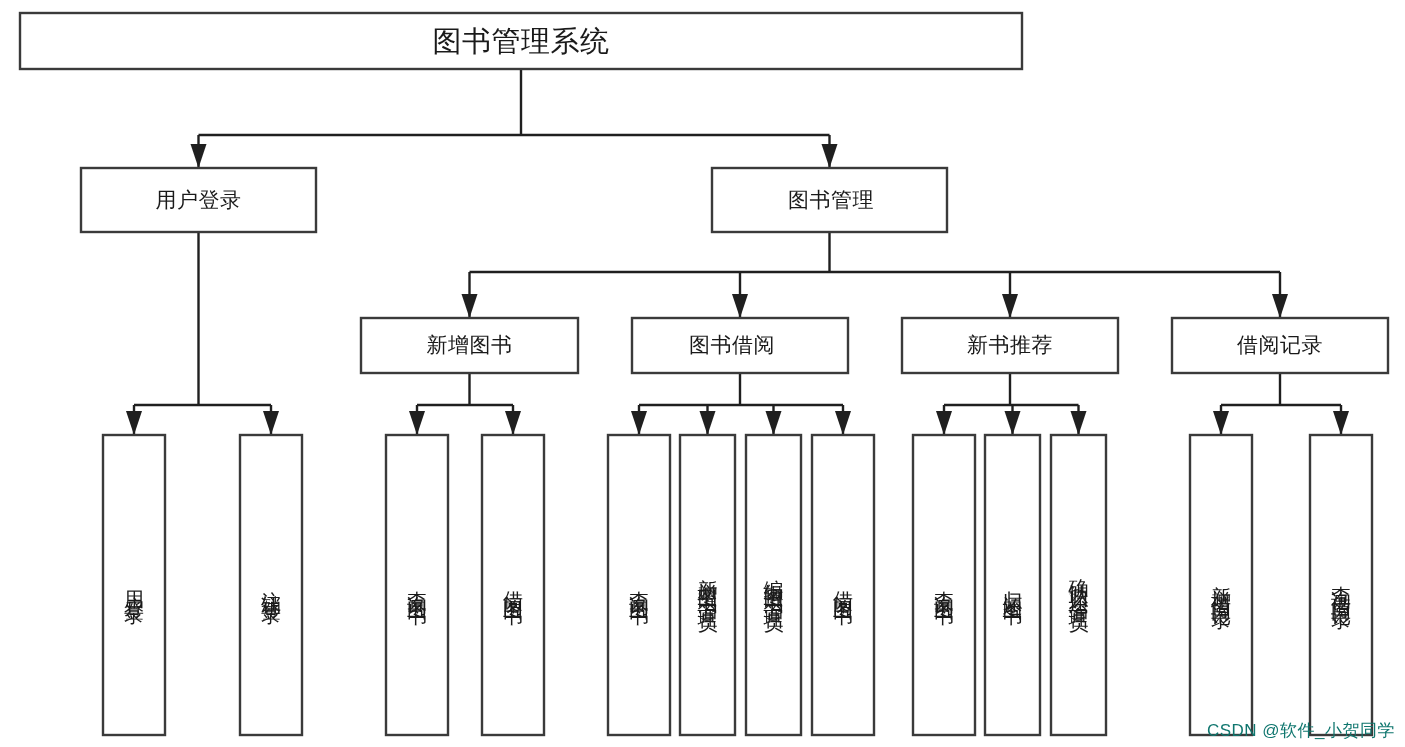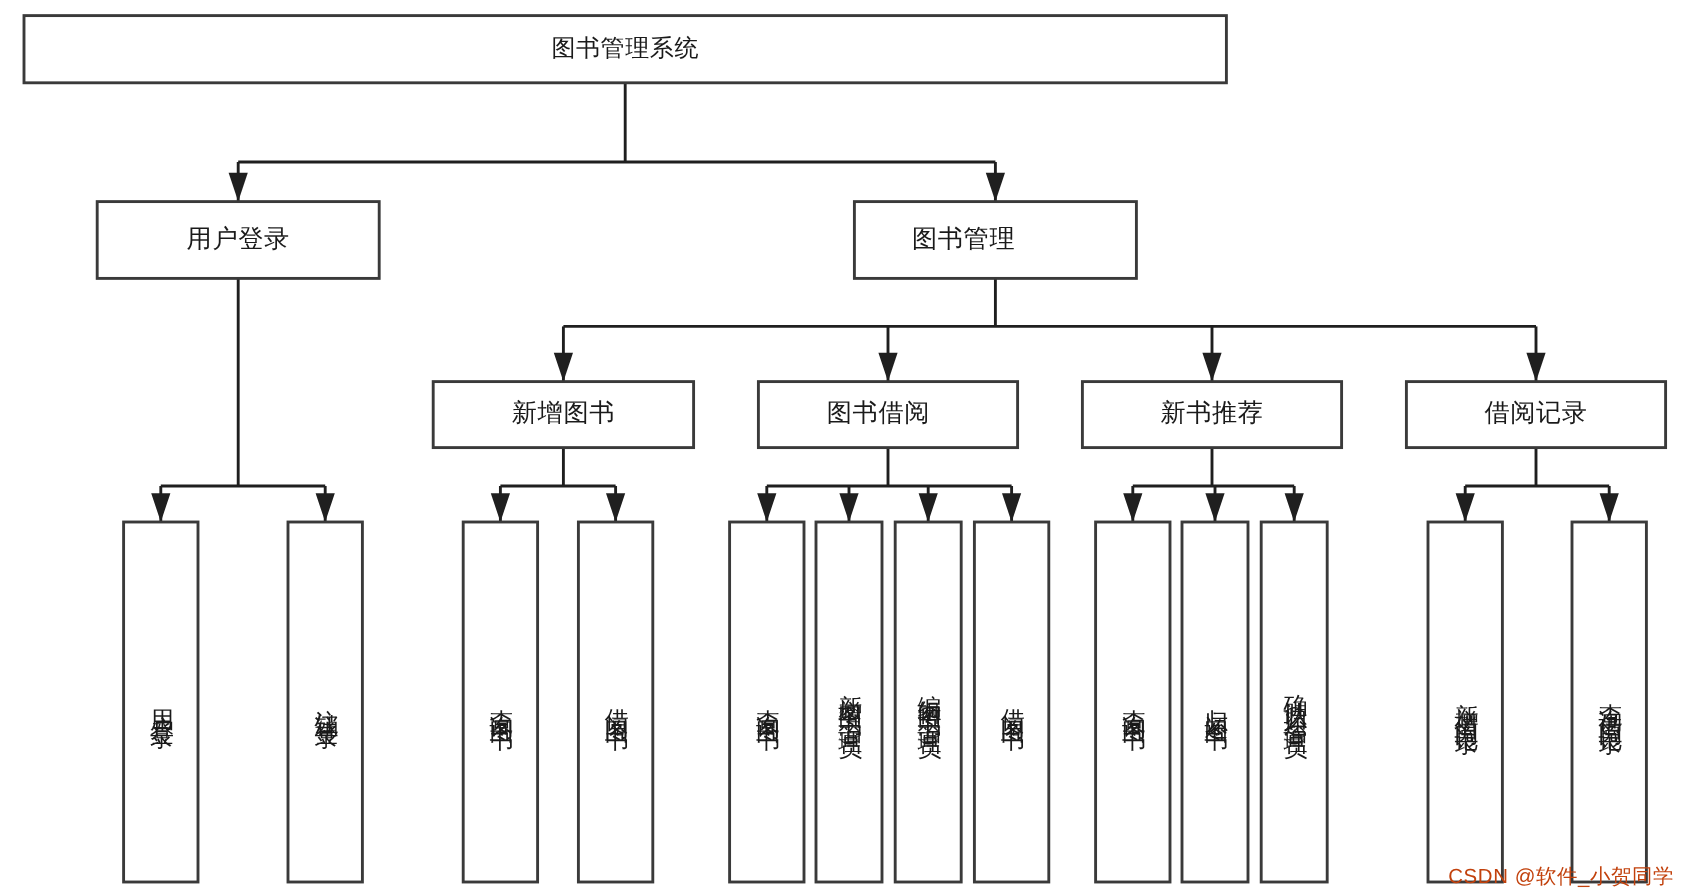--- a/index.html
+++ b/index.html
@@ -62,28 +62,28 @@
     writing-mode: vertical-rl;
     text-orientation: upright;
     font-size: 20px;
     line-height: 1.45;
     letter-spacing: 5px;
     padding-top: 6px;
     padding-bottom: 6px;
     white-space: nowrap;
   }
   .node-label.root {
-    font-size: 20px;
+    font-size: 29px;
   }
   .watermark {
     position: absolute;
     right: 10px;
     bottom: 5px;
     font-size: 17px;
-    color: #c2410c;
+    color: #0f766e;
     letter-spacing: 0.5px;
     white-space: nowrap;
     pointer-events: none;
   }
 </style>
 </head>
 <body>
 
 <div id="diagram-root">
   <svg id="diagram-canvas" viewBox="0 0 1405 747">
@@ -160,21 +160,21 @@
         <rect x="913" y="435" width="62" height="300" class="node-box"></rect>
         <rect x="985" y="435" width="55" height="300" class="node-box"></rect>
         <rect x="1051" y="435" width="55" height="300" class="node-box"></rect>
         <rect x="1190" y="435" width="62" height="300" class="node-box"></rect>
         <rect x="1310" y="435" width="62" height="300" class="node-box"></rect>
       </g>
   </svg>
   <div id="labels-layer">
       <div class="node-label horizontal root" style="left: 20px; top: 13px; width: 1002px; height: 56px;">图书管理系统</div>
       <div class="node-label horizontal" style="left: 81px; top: 168px; width: 235px; height: 64px;">用户登录</div>
-      <div class="node-label horizontal" style="left: 704px; top: 168px; width: 198px; height: 64px;">图书管理</div>
+      <div class="node-label horizontal" style="left: 732px; top: 168px; width: 198px; height: 64px;">图书管理</div>
       <div class="node-label horizontal" style="left: 361px; top: 318px; width: 217px; height: 55px;">新增图书</div>
       <div class="node-label horizontal" style="left: 632px; top: 318px; width: 200px; height: 55px;">图书借阅</div>
       <div class="node-label horizontal" style="left: 902px; top: 318px; width: 216px; height: 55px;">新书推荐</div>
       <div class="node-label horizontal" style="left: 1172px; top: 318px; width: 216px; height: 55px; border-radius: 25px;">借阅记录</div>
       <div class="node-label vertical" style="left: 103px; top: 435px; width: 62px; height: 300px;">用户登录</div>
       <div class="node-label vertical" style="left: 240px; top: 435px; width: 62px; height: 300px;">注销登录</div>
       <div class="node-label vertical" style="left: 386px; top: 435px; width: 62px; height: 300px;">查询图书</div>
       <div class="node-label vertical" style="left: 482px; top: 435px; width: 62px; height: 300px;">借阅图书</div>
       <div class="node-label vertical" style="left: 608px; top: 435px; width: 62px; height: 300px;">查询图书</div>
       <div class="node-label vertical" style="left: 680px; top: 435px; width: 55px; height: 300px;">新增图书（管理员）</div>

